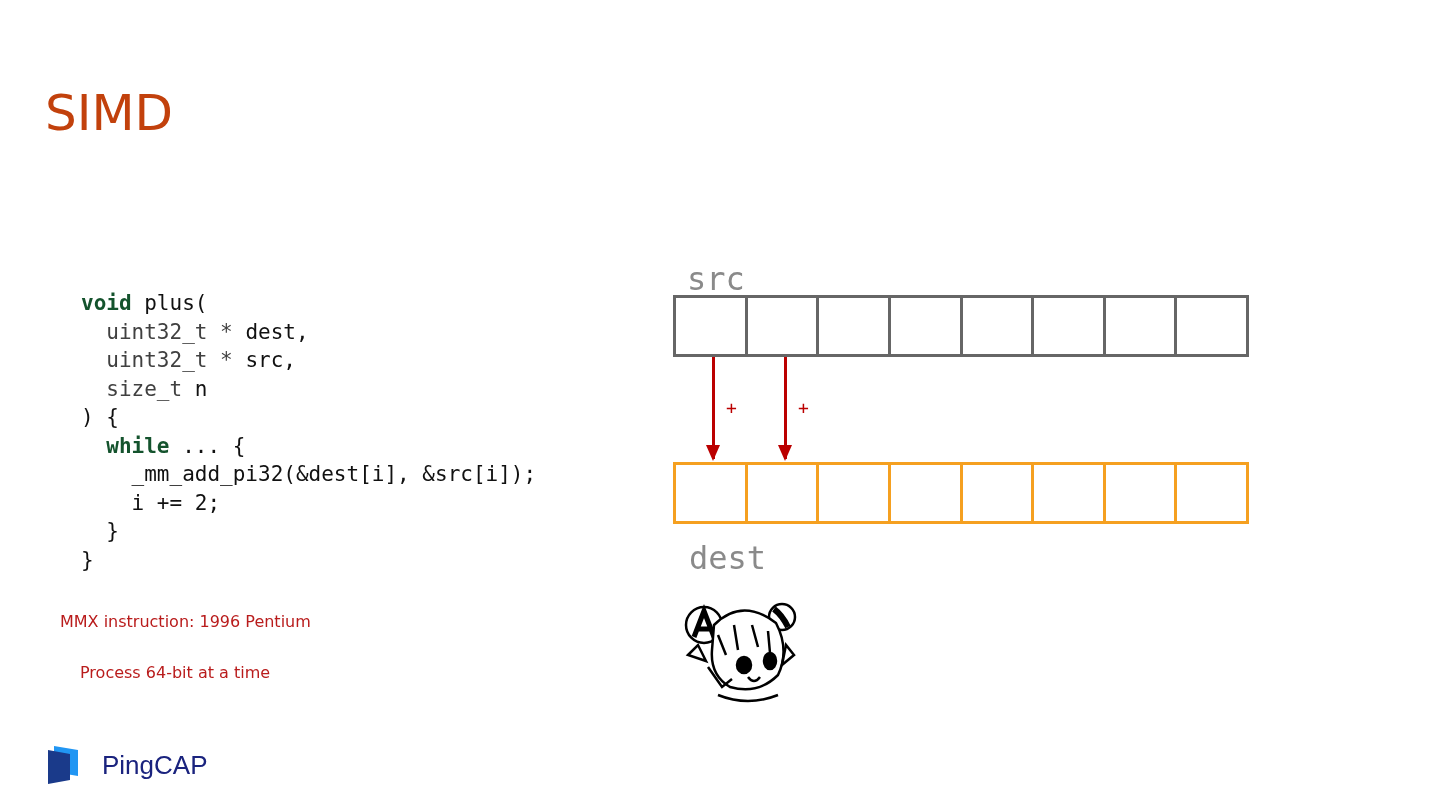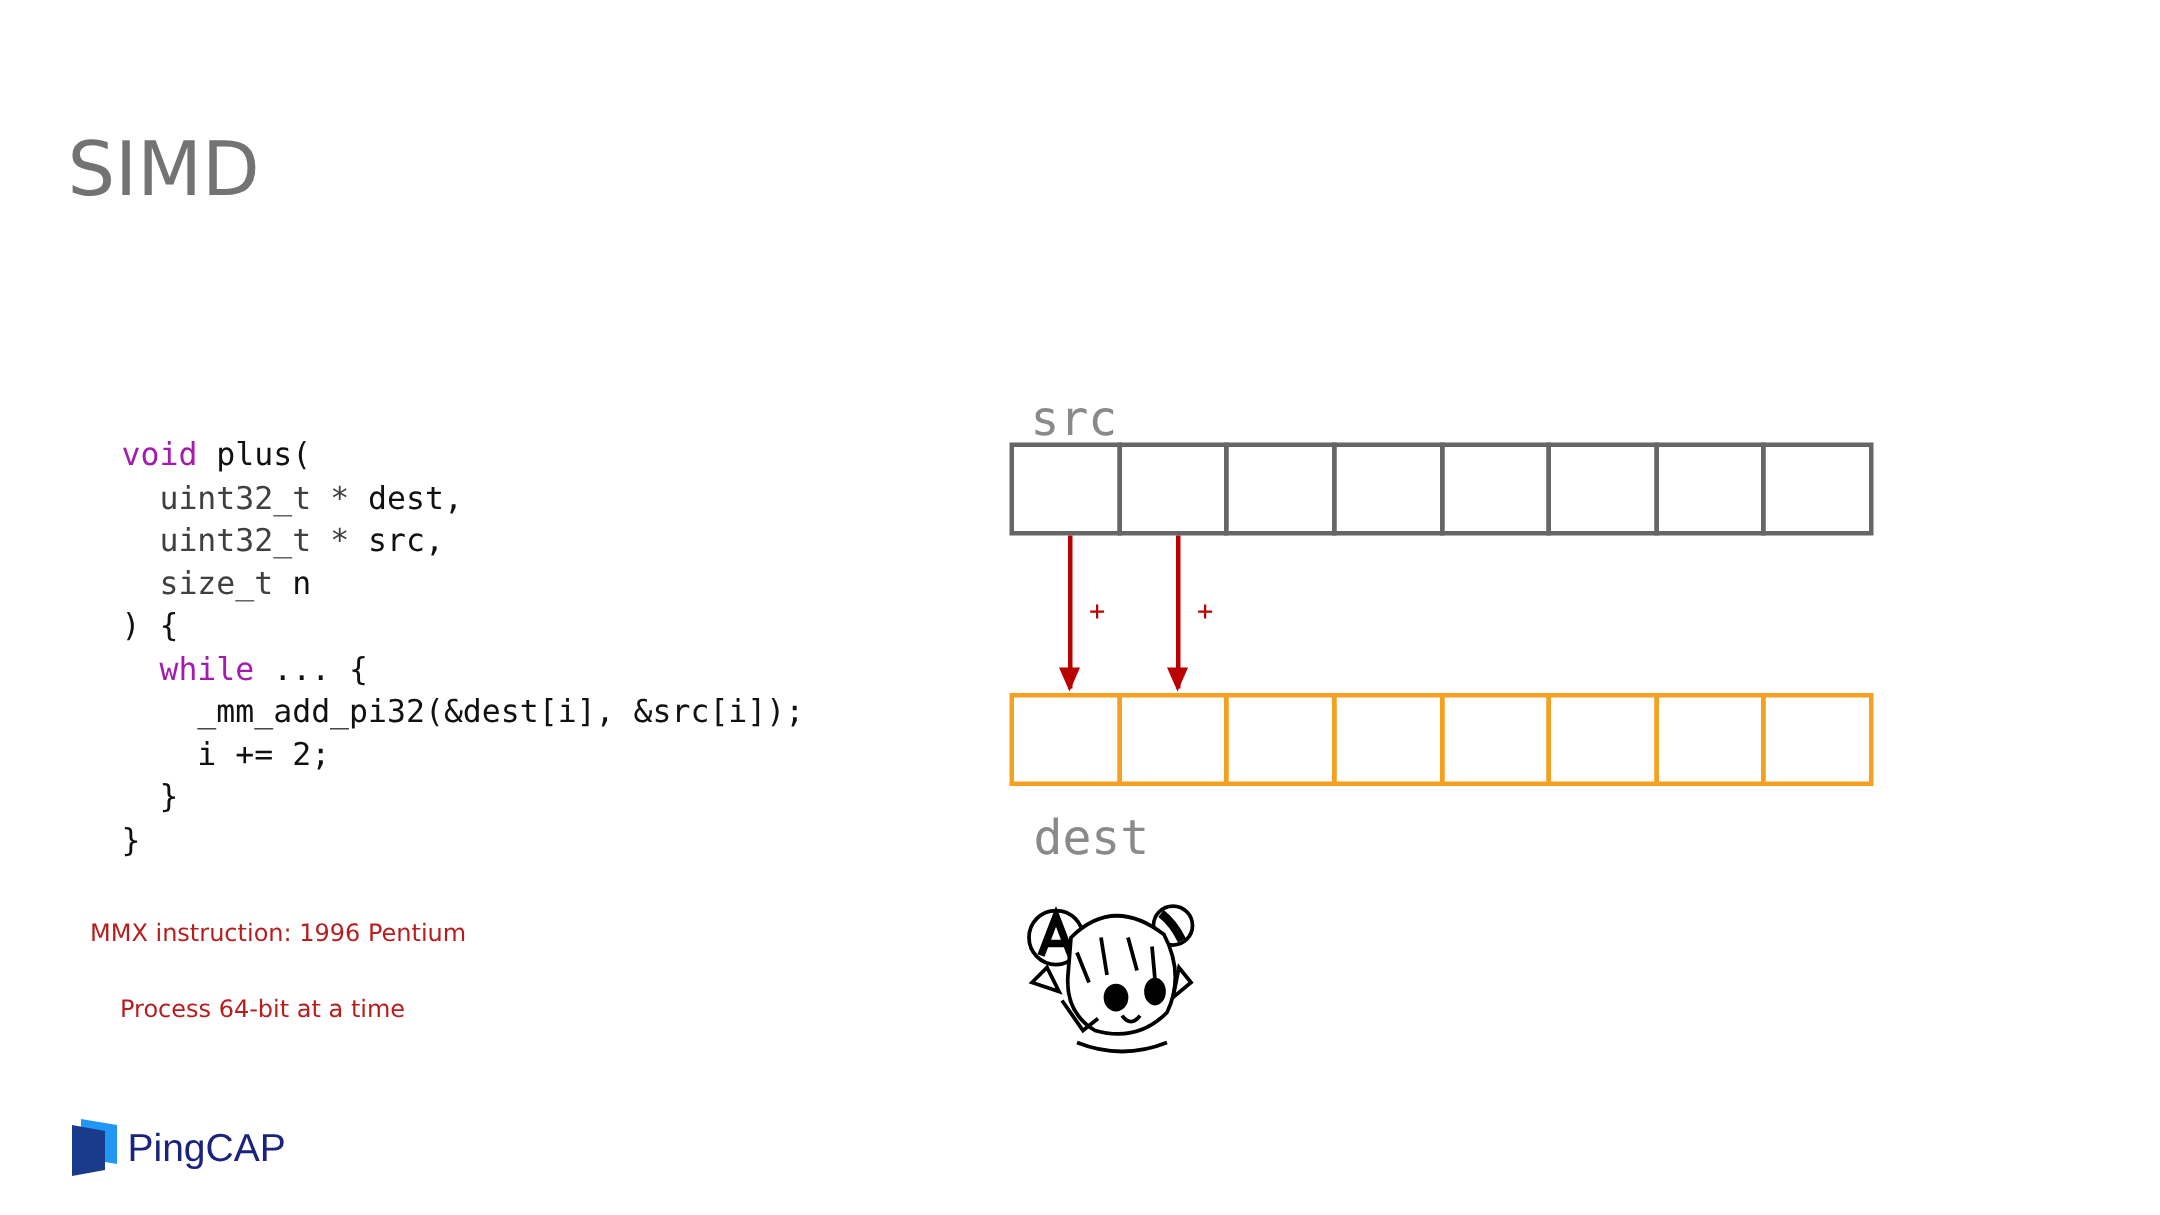--- a/index.html
+++ b/index.html
@@ -1,33 +1,33 @@
 <!DOCTYPE html>
 <html><head>
 <meta charset="utf-8">
 <style>
   html, body { margin:0; padding:0; }
   body { width:1440px; height:810px; background:#ffffff; position:relative; overflow:hidden; font-family:"Liberation Sans", sans-serif; }
-  .title { position:absolute; left:45px; top:84px; font-family:"DejaVu Sans", sans-serif; font-size:50px; color:#737373; letter-spacing:0px; }
+  .title { position:absolute; left:45px; top:84px; font-family:"DejaVu Sans", sans-serif; font-size:50px; color:#c2410c; letter-spacing:0px; }
   .code { position:absolute; left:81px; top:289px; font-family:"DejaVu Sans Mono", monospace; font-size:21px; line-height:28.5px; color:#111; white-space:pre; margin:0; }
-  .kw { color:#a21caf; font-weight:normal; }
+  .kw { color:#14532d; font-weight:bold; }
   .ty { color:#404040; }
   .bullet { position:absolute; left:60px; font-family:"DejaVu Sans", sans-serif; font-size:16px; color:#b91c1c; }
   .lbl { position:absolute; font-family:"DejaVu Sans Mono", monospace; font-size:32px; color:#8a8a8a; }
   .row { position:absolute; left:673px; width:576px; height:62px; display:flex; box-sizing:border-box; }
   .cell { flex:1; box-sizing:border-box; height:62px; }
   .src .cell { border:3px solid #666666; margin-left:-3px; }
   .src .cell:first-child { margin-left:0; }
   .dst .cell { border:3px solid #f5a020; margin-left:-3px; }
   .dst .cell:first-child { margin-left:0; }
   .arrow { position:absolute; width:3px; background:#bb0000; }
   .arrow::after { content:""; position:absolute; left:-6px; bottom:-2px; border-left:7.5px solid transparent; border-right:7.5px solid transparent; border-top:16px solid #bb0000; }
   .plus { position:absolute; font-family:"DejaVu Sans Mono", monospace; font-size:18px; color:#bb0000; }
   .logo { position:absolute; left:48px; top:746px; display:flex; align-items:center; }
-  .logo-text { font-family:"Liberation Sans", sans-serif; font-size:26px; color:#1a237e; margin-left:7px; letter-spacing:0px; }
+  .logo-text { font-family:"Liberation Sans", sans-serif; font-size:26px; color:#1a237e; margin-left:24px; letter-spacing:0px; }
   .mascot { position:absolute; left:678px; top:595px; }
 </style>
 </head>
 <body>
 
 <div class="title">SIMD</div>
 
 <pre class="code" id="code"><div><span class="kw">void</span><span> plus(</span></div><div><span>  </span><span class="ty">uint32_t * </span><span>dest,</span></div><div><span>  </span><span class="ty">uint32_t * </span><span>src,</span></div><div><span>  </span><span class="ty">size_t</span><span> n</span></div><div><span>) {</span></div><div><span>  </span><span class="kw">while</span><span> ... {</span></div><div><span>    _mm_add_pi32(&amp;dest[i], &amp;src[i]);</span></div><div><span>    i += 2;</span></div><div><span>  }</span></div><div><span>}</span></div></pre>
 
 <div class="bullet" style="top:612px;">MMX instruction: 1996 Pentium</div>

